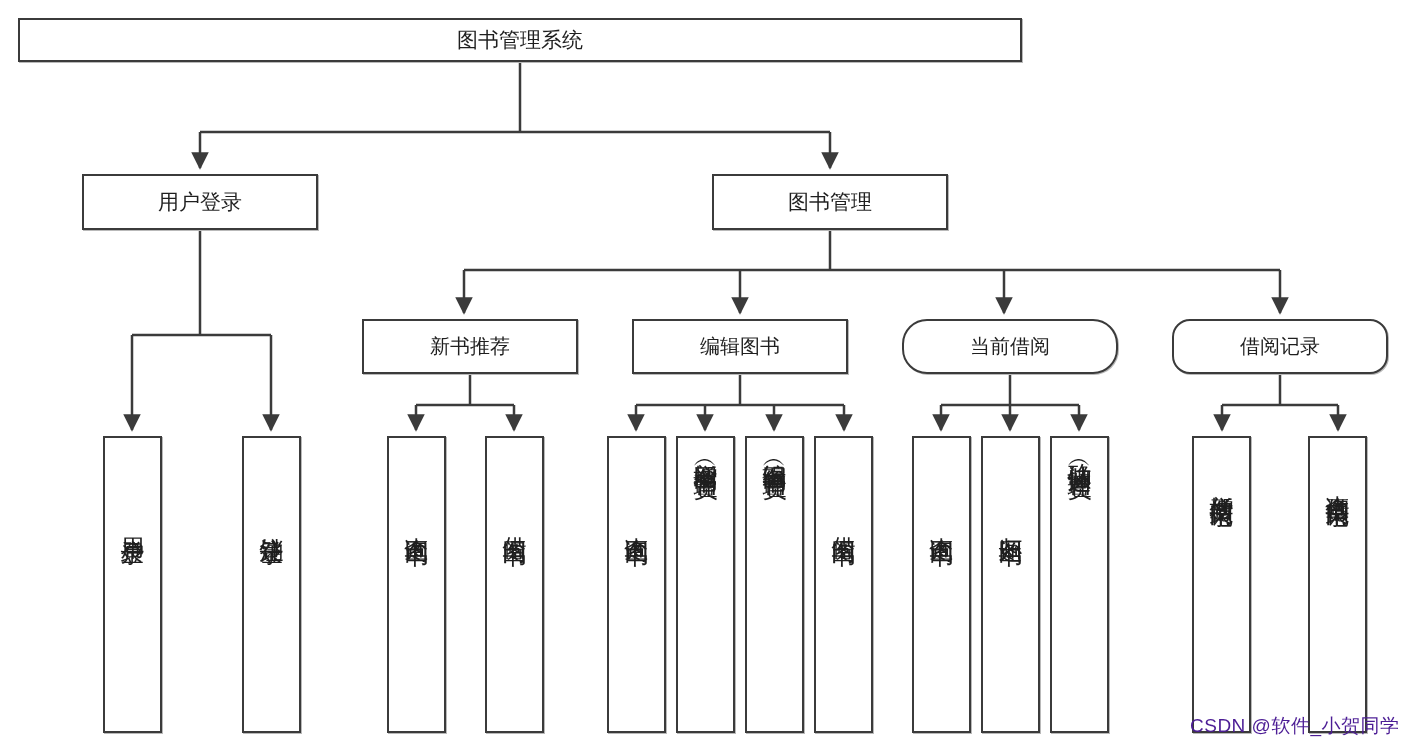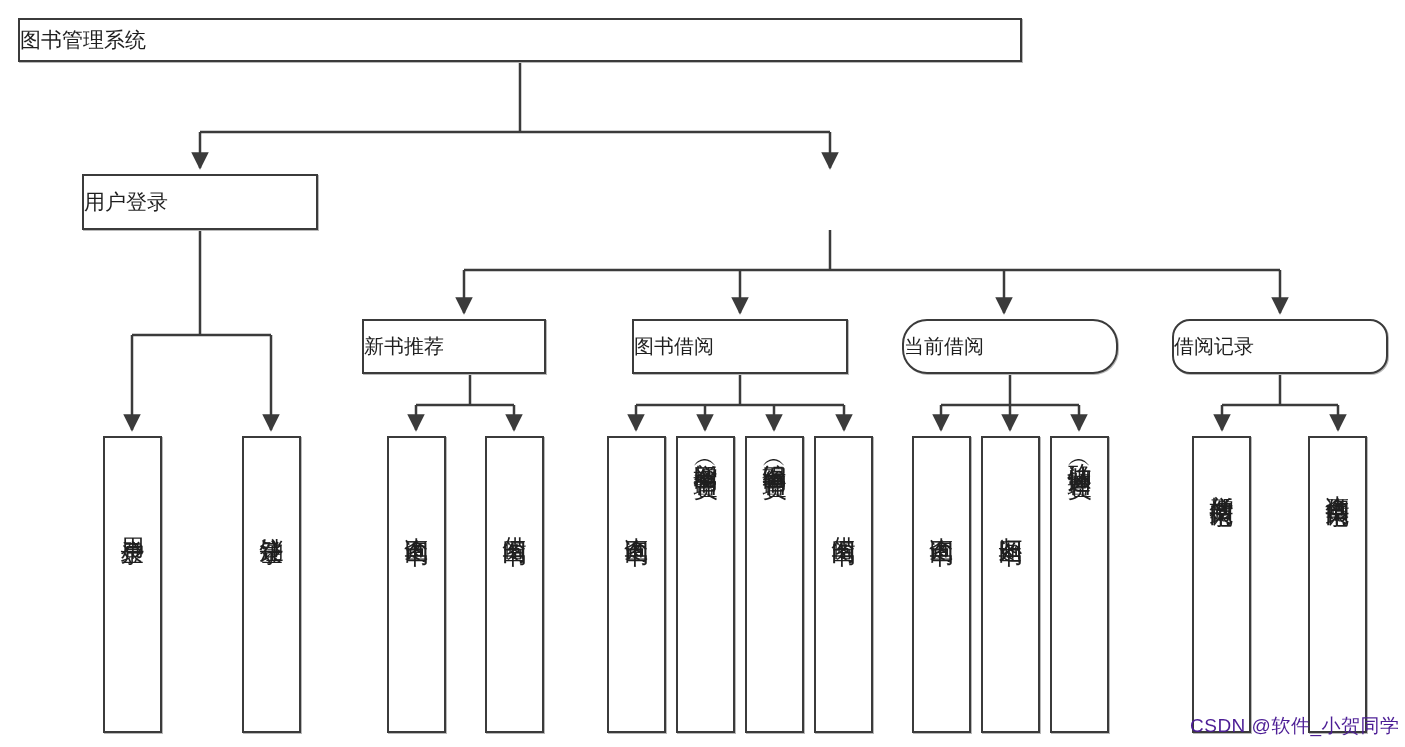--- a/index.html
+++ b/index.html
@@ -18,20 +18,21 @@
     overflow: hidden;
   }
   .node {
     position: absolute;
     box-sizing: border-box;
     background: #ffffff;
     border: 2px solid #3b3b3b;
     box-shadow: 1px 1px 0 0 #b9b9b9;
     display: flex;
     align-items: center;
+    justify-content: center;
     color: #1f1f1f;
   }
   .node .label {
     display: block;
     text-align: center;
     line-height: 1.18;
     color: #1f1f1f;
   }
   .node.root .label { font-size: 21px; }
   .node.level2 .label { font-size: 21px; }
@@ -125,26 +126,29 @@
     </g>
   </svg>
 
   <div class="node root" style="left:18px; top:18px; width:1004px; height:44px;">
     <span class="label">图书管理系统</span>
   </div>
 
   <div class="node level2" style="left:82px; top:174px; width:236px; height:56px;">
     <span class="label">用户登录</span>
   </div>
-
-  <div class="node level3" style="left:362px; top:319px; width:184px; height:55px;">
+  <div class="node level2" style="left:712px; top:174px; width:236px; height:56px;">
+    <span class="label">图书管理</span>
+  </div>
+
+  <div class="node level3" style="left:362px; top:319px; width:216px; height:55px;">
     <span class="label">新书推荐</span>
   </div>
   <div class="node level3" style="left:632px; top:319px; width:216px; height:55px;">
-    <span class="label">图书借阅</span>
+    <span class="label">编辑图书</span>
   </div>
   <div class="node level3" style="left:902px; top:319px; width:216px; height:55px;border-radius:25px;">
     <span class="label">当前借阅</span>
   </div>
   <div class="node level3" style="left:1172px; top:319px; width:216px; height:55px;border-radius:18px;">
     <span class="label">借阅记录</span>
   </div>
 
   <div class="node leaf" style="left:103px; top:436px; width:59px; height:297px; padding-top:80px;">
     <span class="label">用户登录</span>

